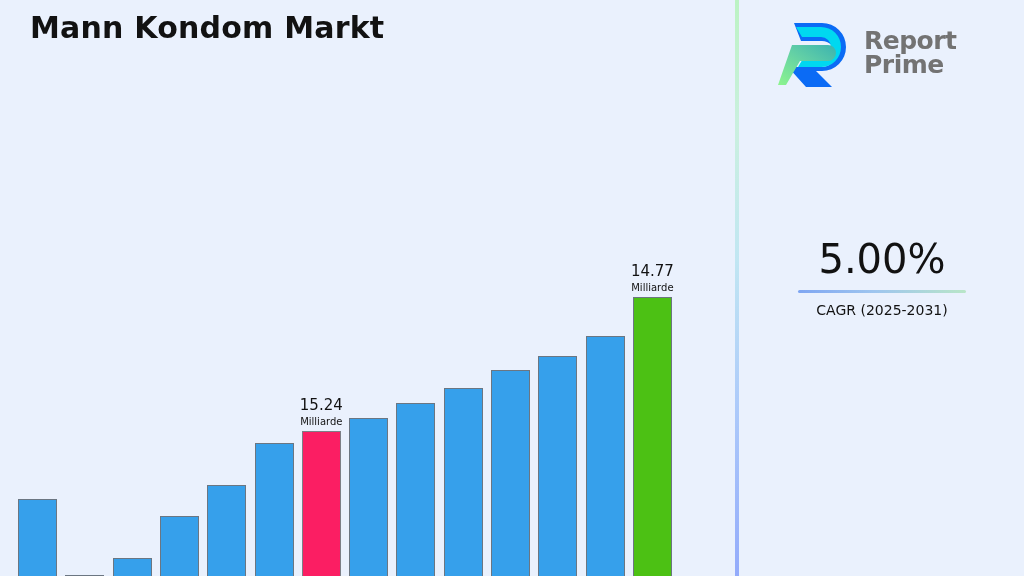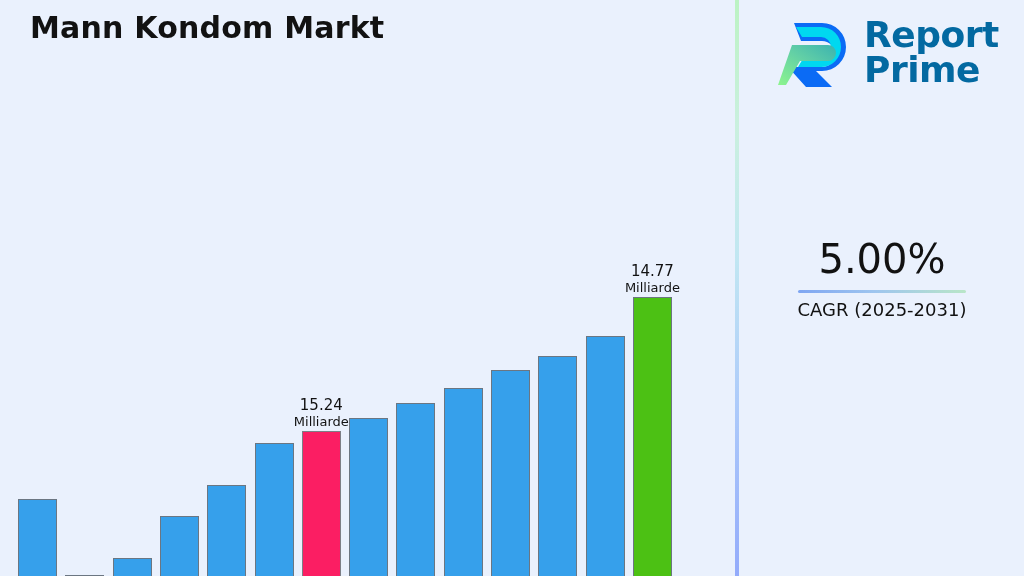--- a/index.html
+++ b/index.html
@@ -39,58 +39,58 @@
   .bar.pink{background:#fb1e63;border-color:#7c7f86;}
   .bar.green{background:#4cc114;border-color:#6b7682;}
   .bar-value{
     position:absolute;left:50%;transform:translateX(-50%);
     text-align:center;white-space:nowrap;color:#121212;
     font-size:15px;line-height:17px;
   }
   .bar-unit{
     position:absolute;left:50%;transform:translateX(-50%);
     text-align:left;white-space:nowrap;color:#121212;
-    font-size:13px;line-height:13px;
+    font-size:10px;line-height:13px;
   }
 
   
   #divider{
     position:absolute;left:735px;top:0;width:4px;height:576px;
     background:linear-gradient(180deg,#b9f3c0 0%,#c8f0dd 22%,#bfe6f2 45%,#aac9fa 70%,#8ea7fb 100%);
     opacity:.95;
   }
 
   
   #right-panel{
     position:absolute;left:740px;top:0;width:284px;height:576px;
   }
   #logo{
     position:absolute;left:36px;top:12px;width:240px;height:82px;
     display:flex;align-items:center;gap:10px;
   }
   #logo-mark{width:78px;height:76px;flex:0 0 78px;}
   #logo-wordmark{
-    font-size:36px;font-weight:bold;color:#0369a1;
+    font-size:25px;font-weight:bold;color:#737373;
     line-height:0.97;letter-spacing:-0.5px;
   }
   #logo-wordmark span{display:block;}
 
   #cagr-block{
     position:absolute;left:0;top:235px;width:284px;text-align:center;
   }
   #cagr-value{
     font-size:40px;color:#121212;line-height:48px;font-weight:400;
   }
   #cagr-rule{
     width:168px;height:3px;margin:7px auto 6px auto;
     background:linear-gradient(90deg,#7fa6f2 0%,#9ec5ef 45%,#b9e6c8 100%);
     border-radius:2px;
   }
   #cagr-label{
-    font-size:18px;color:#121212;line-height:22px;
+    font-size:14px;color:#121212;line-height:22px;
   }
 </style>
 </head>
 <body>
 
 <div id="page">
 
   <div id="chart-title">Mann Kondom Markt</div>
 
   <div id="chart-area">

